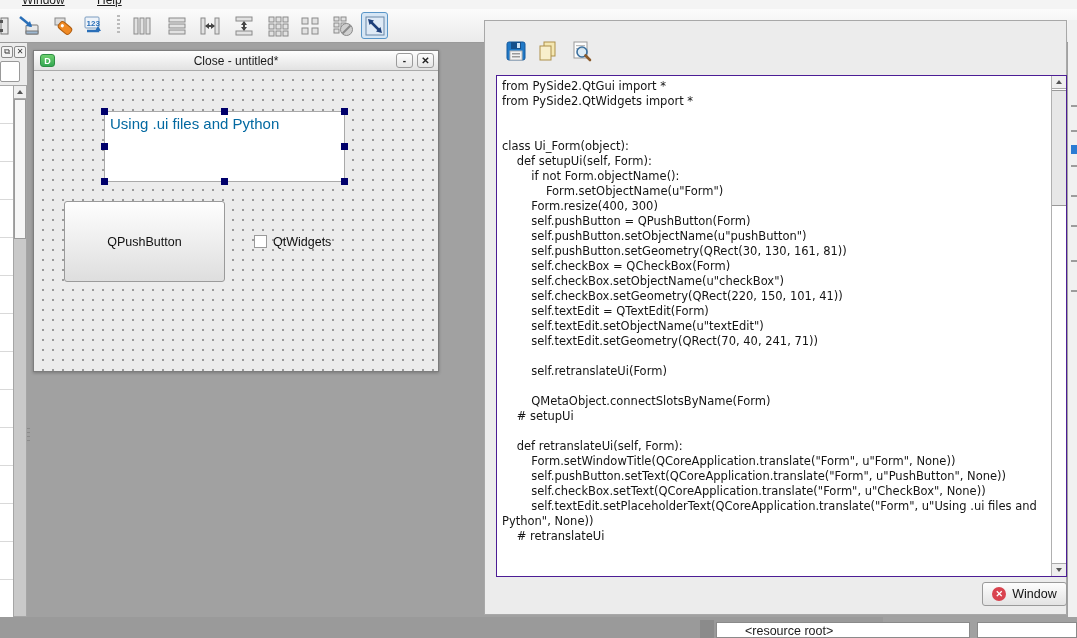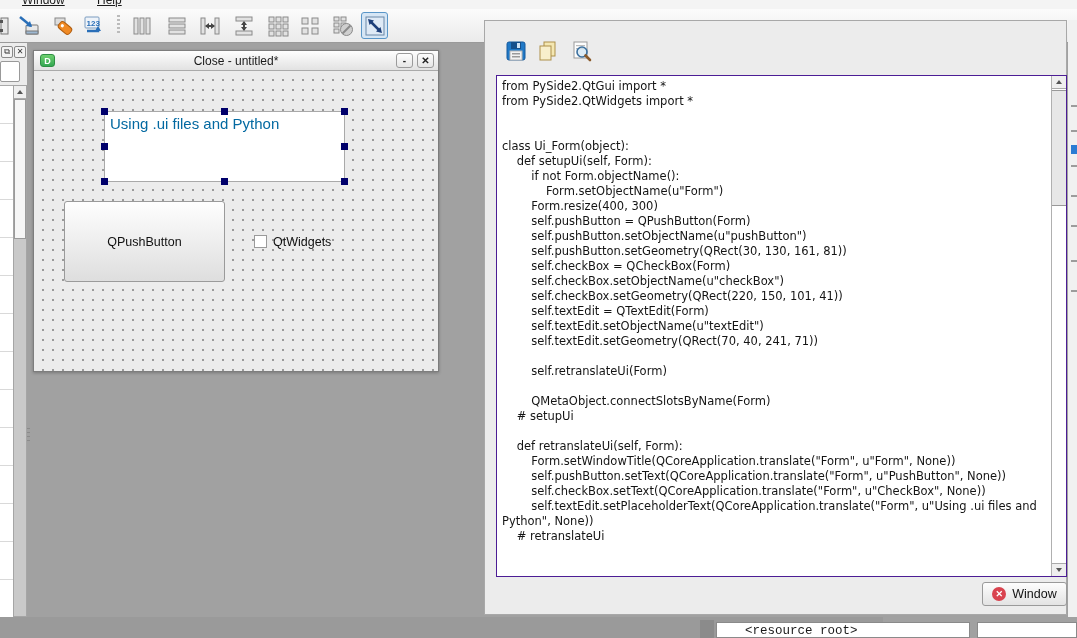--- a/index.html
+++ b/index.html
@@ -83,21 +83,21 @@
     display:flex; align-items:center; justify-content:center; gap:6px; font-size:12.5px; color:#111; }
   .close-glyph { width:14px; height:14px; border-radius:50%; background:#d9434f;
     color:#fff; font-size:9px; font-weight:bold; text-align:center; line-height:14px; }
 
   
   #rightstrip { left:1068px; top:20px; width:9px; height:597px; background:#f1f1f1; }
   .tick { position:absolute; left:3px; width:6px; height:2px; background:#9c9c9c; }
   .tick.blue { height:9px; background:#2b7cd3; }
 
   
-  #bottombar { left:0; top:617px; width:883px; height:21px; background:#9a9a9a;font-family:Liberation Mono, monospace; }
+  #bottombar { left:0; top:617px; width:883px; height:21px; background:#9a9a9a; }
   #res-grip { position:absolute; left:700px; top:3px; width:14px; height:18px; background:#8b8b8b; }
   .res-box { position:absolute; top:5px; height:16px; background:#fff; border:1px solid #8a8a8a; }
   #res-root-label { position:absolute; left:28px; top:1px; font-size:12.5px; color:#1a1a1a; white-space:nowrap; }
 
   svg { display:block; }
 </style>
 </head>
 <body>
 
 <div id="menubar" class="abs">

